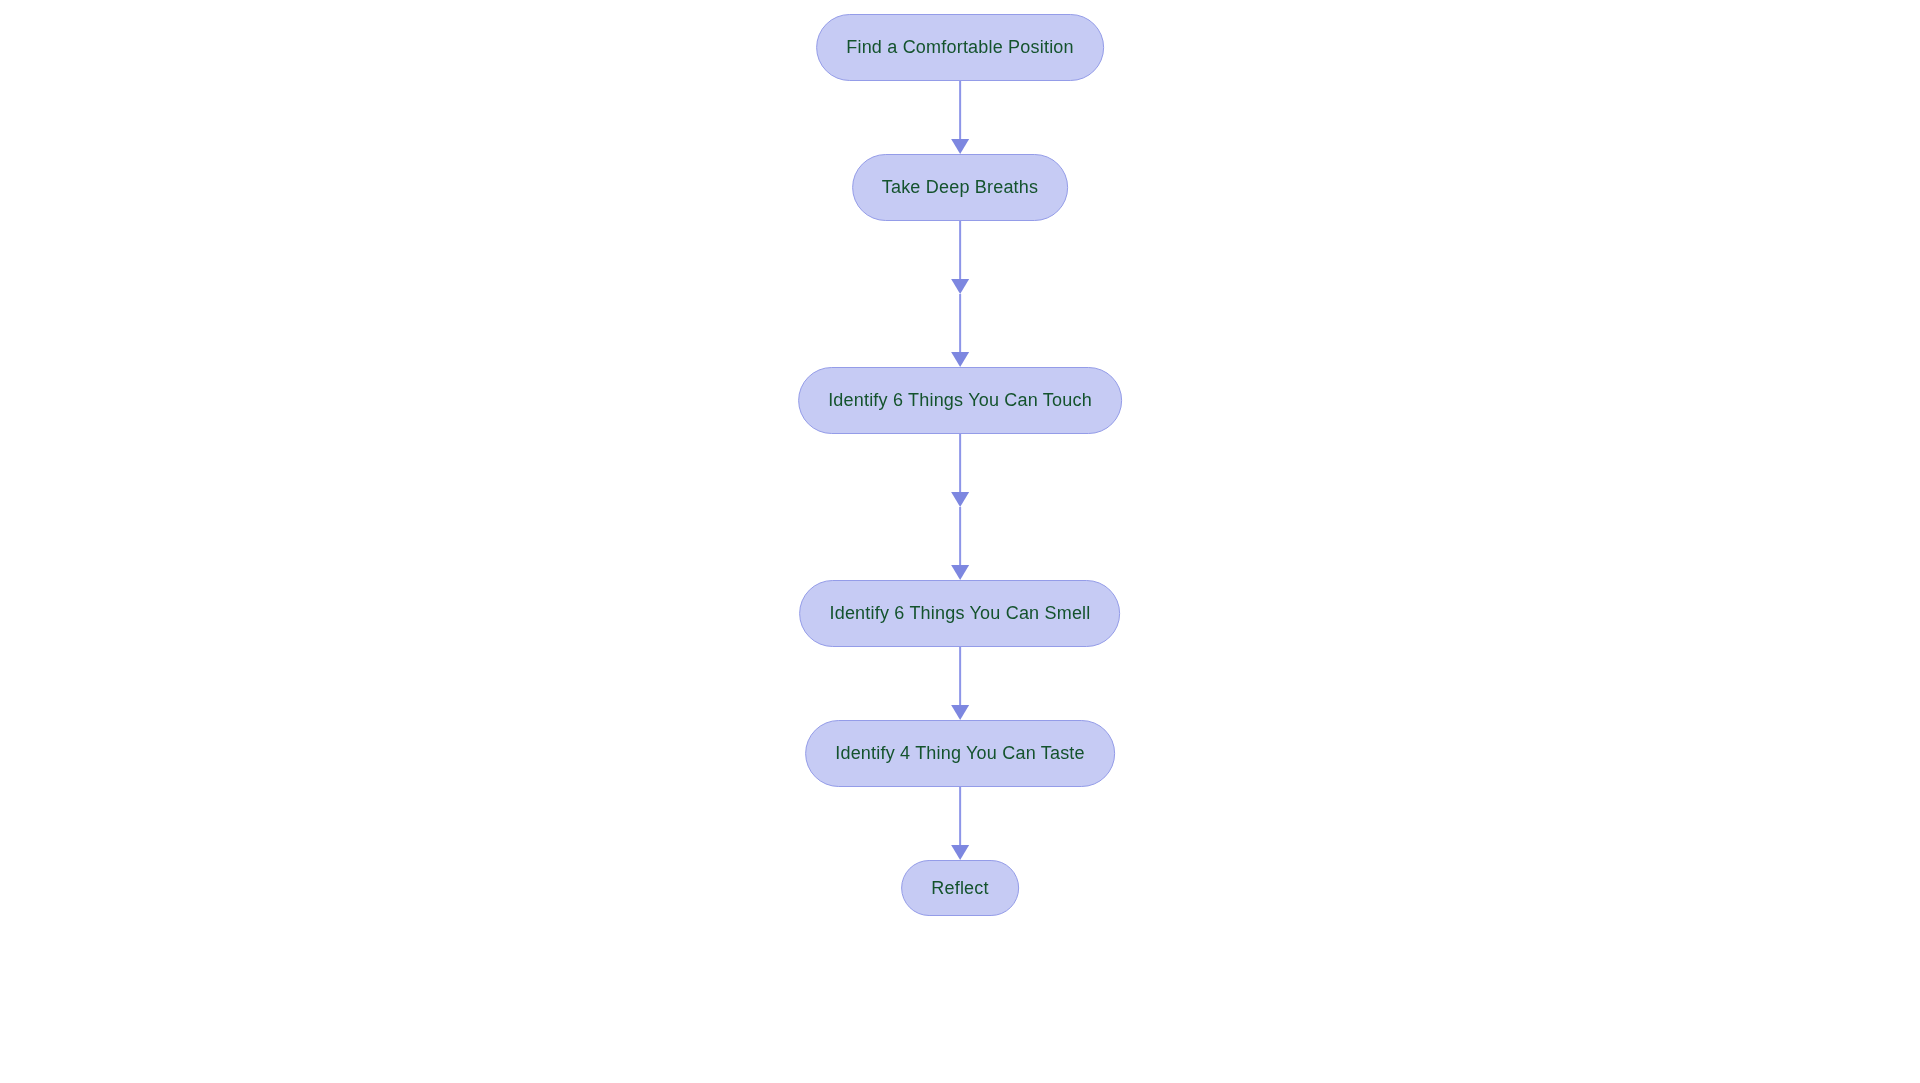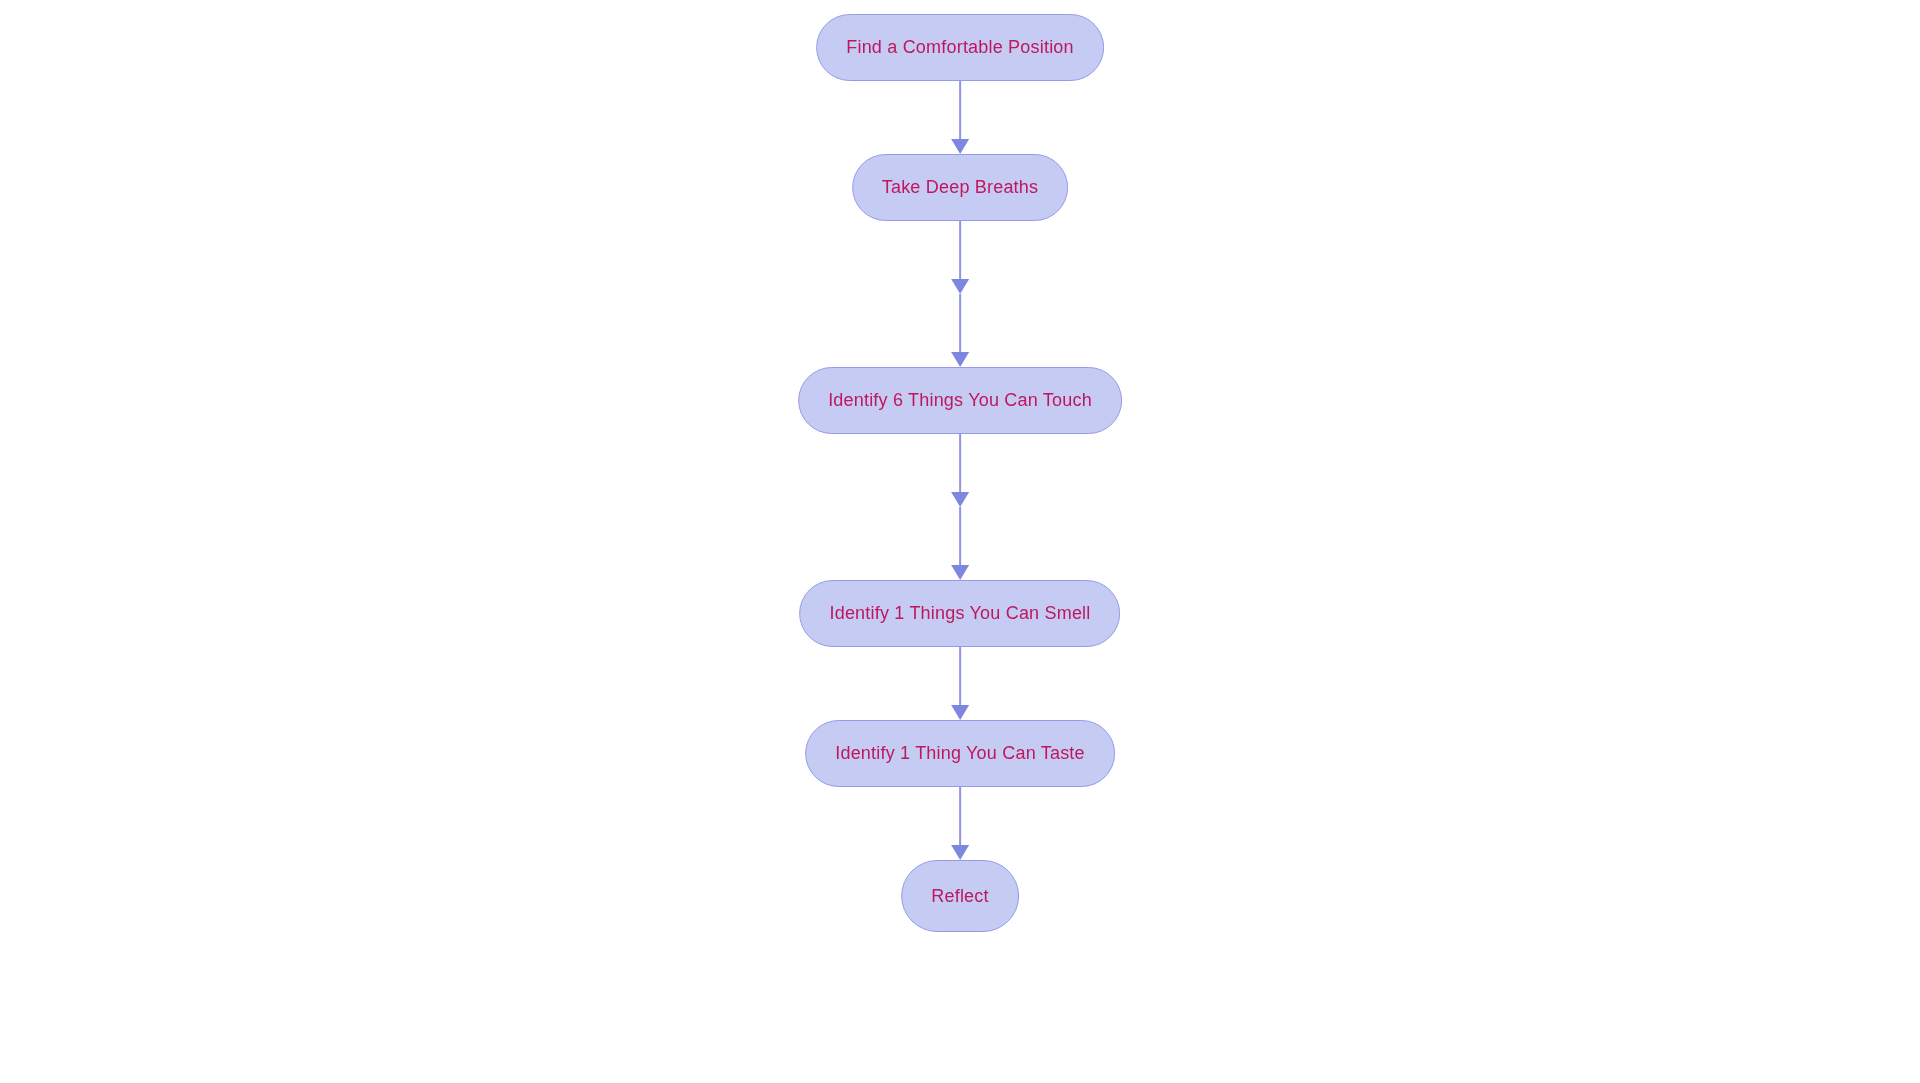--- a/index.html
+++ b/index.html
@@ -29,27 +29,27 @@
   .node {
     box-sizing: border-box;
     height: 67px;
     padding: 0 29px;
     background: #c6cbf4;
     border: 1.5px solid #949ce8;
     border-radius: 34px;
     display: flex;
     align-items: center;
     justify-content: center;
-    color: #be185d;
+    color: #14532d;
     font-size: 18px;
     letter-spacing: 0.2px;
     white-space: nowrap;
   }
   .node.end {
-    height: 72px;
+    height: 56px;
     border-radius: 36px;
   }
   .connector {
     display: flex;
     flex-direction: column;
     align-items: center;
     height: 73px;
   }
   .connector .line {
     width: 2.5px;
@@ -103,30 +103,30 @@
       <div class="head"></div>
     </div>
 
 
     <div class="connector">
       <div class="line"></div>
       <div class="head"></div>
     </div>
 
     <div class="node">
-      <span>Identify 1 Things You Can Smell</span>
+      <span>Identify 6 Things You Can Smell</span>
     </div>
 
     <div class="connector">
       <div class="line"></div>
       <div class="head"></div>
     </div>
 
     <div class="node">
-      <span>Identify 1 Thing You Can Taste</span>
+      <span>Identify 4 Thing You Can Taste</span>
     </div>
 
     <div class="connector">
       <div class="line"></div>
       <div class="head"></div>
     </div>
 
     <div class="node end">
       <span>Reflect</span>
     </div>

